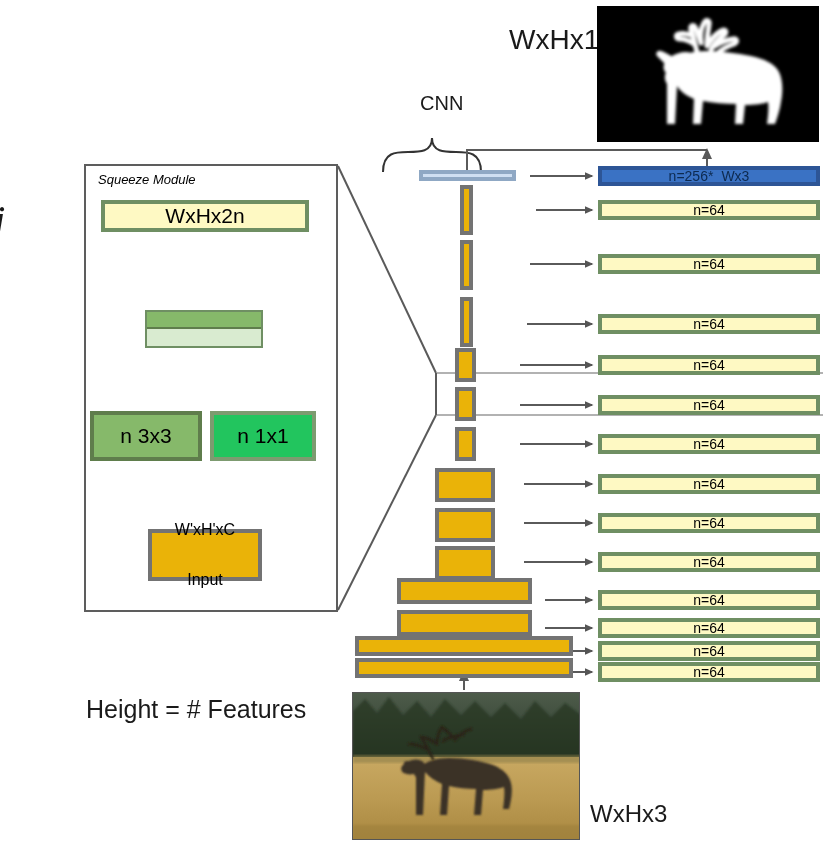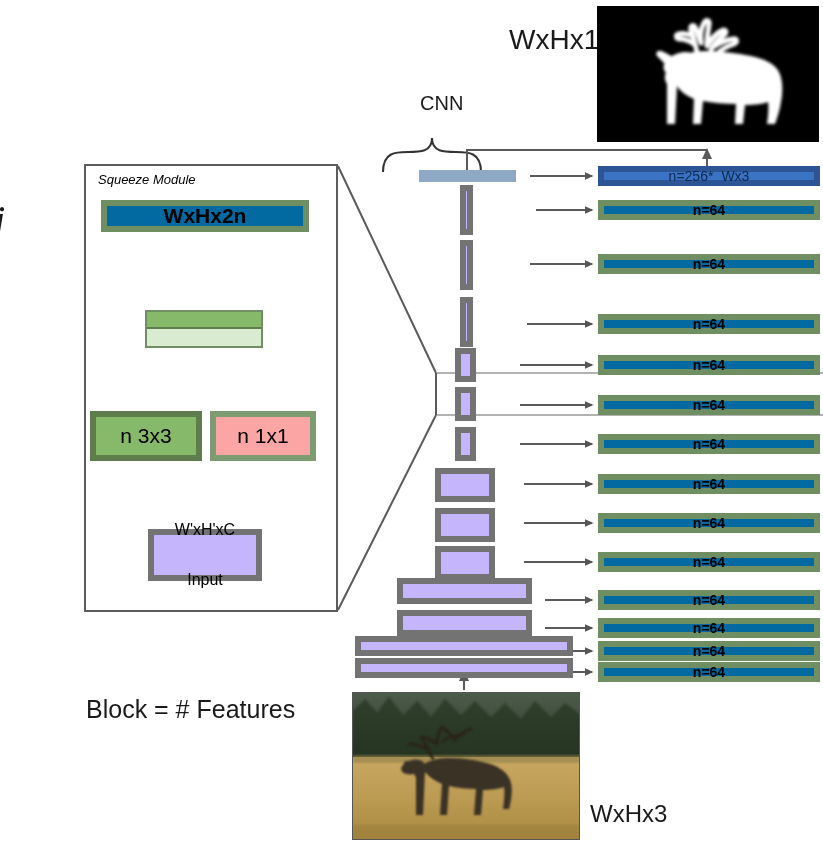--- a/index.html
+++ b/index.html
@@ -2,26 +2,26 @@
 <html><head>
 <meta charset="utf-8">
 <style>
   html,body{margin:0;padding:0;background:#ffffff;}
   body{width:823px;height:845px;position:relative;overflow:hidden;
        font-family:"Liberation Sans",sans-serif;color:#1a1a1a;}
   .canvas{position:absolute;left:0;top:0;width:823px;height:845px;}
   .abs{position:absolute;}
 
   
-  .blk{box-sizing:border-box;border:6px solid #0c4a6e;display:flex;
+  .blk{box-sizing:border-box;border:4px solid #0c4a6e;display:flex;
        align-items:center;justify-content:center;font-size:15px;color:#000;}
-  .blk-grey{background:#c4b5fd;border-color:#737373;gap:32px;}
-  .blk-green{background:#0369a1;border-color:#6f8f63;font-weight:bold;}
+  .blk-grey{background:#eab308;border-color:#737373;gap:32px;}
+  .blk-green{background:#fef9c3;border-color:#6f8f63;}
   .blk-green-dark{background:#86b96a;border-color:#5f7d4c;}
-  .blk-green-light{background:#fca5a5;border-color:#7d9b70;}
+  .blk-green-light{background:#22c55e;border-color:#7d9b70;}
   .blk-blue{background:#3a72c4;border-color:#2d5596;color:#0d2a50;}
   .blk-bluebar{background:#cfdff2;border-color:#8fa8c4;}
 
   
   #squeeze-panel{left:84px;top:164px;width:254px;height:448px;
        border:2px solid #5d5d5d;background:#fff;box-sizing:border-box;}
   #squeeze-title{left:98px;top:172px;font-style:italic;font-size:13px;color:#000;}
 
   #sq-out{left:101px;top:200px;width:208px;height:32px;font-size:21px;}
   #sq-ups-label{left:104px;top:266px;width:200px;text-align:center;font-size:22px;}
@@ -189,21 +189,21 @@
     <span>W'xH'xC</span>
     <span>Input</span>
   </div>
 
   <div class="abs" id="cnn-label">CNN</div>
   <div class="abs" id="mask-label">WxHx1</div>
   <div class="abs" id="input-label">WxHx3</div>
   <div class="abs" id="left-glyph">j</div>
 
   <div class="abs" id="legend">
-    <div>Block = # Features</div>
+    <div>Height = # Features</div>
   </div>
 
   <div class="abs" id="mask-img">
     <svg width="222" height="136" viewBox="0 0 222 136">
       <defs>
         <filter id="blr">
             <feGaussianBlur stdDeviation="1.6"></feGaussianBlur>
           </filter>
       </defs>
       <rect width="222" height="136" fill="#000"></rect>

